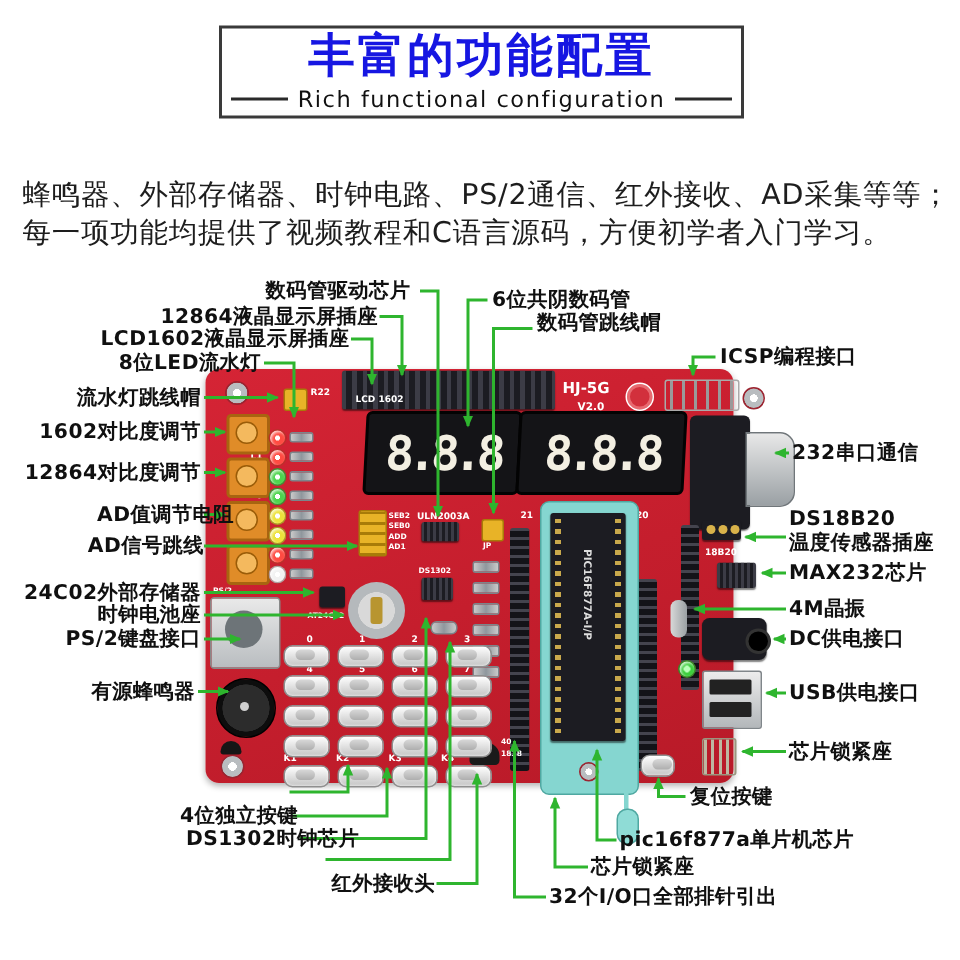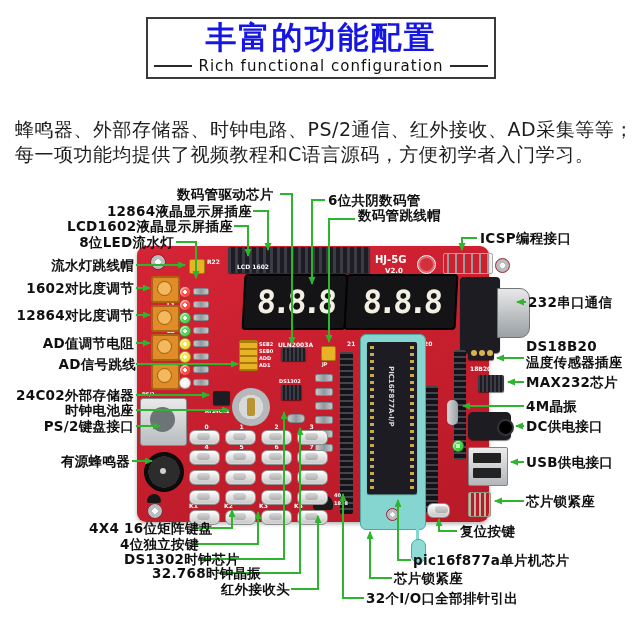--- a/index.html
+++ b/index.html
@@ -280,29 +280,27 @@
   <div class="lbl" style="left:526px;top:374px">MAX232芯片</div>
   <div class="lbl" style="left:526px;top:398px">4M晶振</div>
   <div class="lbl" style="left:526px;top:418px">DC供电接口</div>
   <div class="lbl" style="left:526px;top:454px">USB供电接口</div>
   <div class="lbl" style="left:526px;top:493px">芯片锁紧座</div>
   <div class="lbl" style="left:460px;top:523px">复位按键</div>
 
   <div class="lbl" style="right:506px;top:257px">流水灯跳线帽</div>
   <div class="lbl" style="right:506px;top:280px">1602对比度调节</div>
   <div class="lbl" style="right:506px;top:307px">12864对比度调节</div>
-  <div class="lbl" style="right:506px;top:335px">AD值调节电阻</div>
+  <div class="lbl" style="right:484px;top:335px">AD值调节电阻</div>
   <div class="lbl" style="right:504px;top:356px">AD信号跳线</div>
   <div class="lbl" style="right:506px;top:387px">24C02外部存储器</div>
   <div class="lbl" style="right:506px;top:402px">时钟电池座</div>
   <div class="lbl" style="right:506px;top:418px">PS/2键盘接口</div>
   <div class="lbl" style="right:510px;top:453px">有源蜂鸣器</div>
 
-  <div class="lbl" style="left:89px;top:520px">4X4 16位矩阵键盘</div>
   <div class="lbl" style="left:120px;top:536px">4位独立按键</div>
   <div class="lbl" style="left:124px;top:551px">DS1302时钟芯片</div>
-  <div class="lbl" style="left:152px;top:565px">32.768时钟晶振</div>
   <div class="lbl" style="left:221px;top:581px">红外接收头</div>
   <div class="lbl" style="left:413px;top:552px">pic16f877a单片机芯片</div>
   <div class="lbl" style="left:394px;top:570px">芯片锁紧座</div>
   <div class="lbl" style="left:366px;top:590px">32个I/O口全部排针引出</div>
 
 </div>
 
 </body></html>

